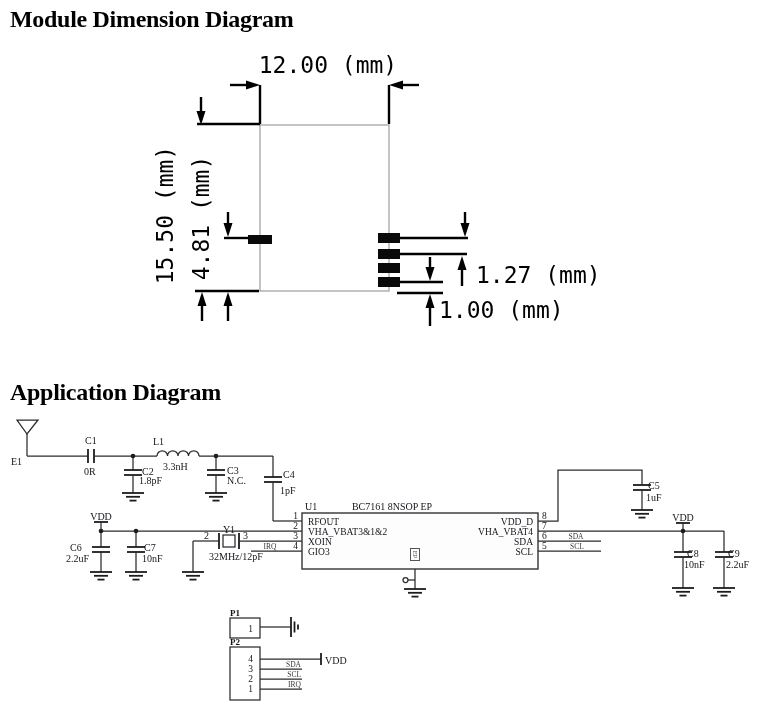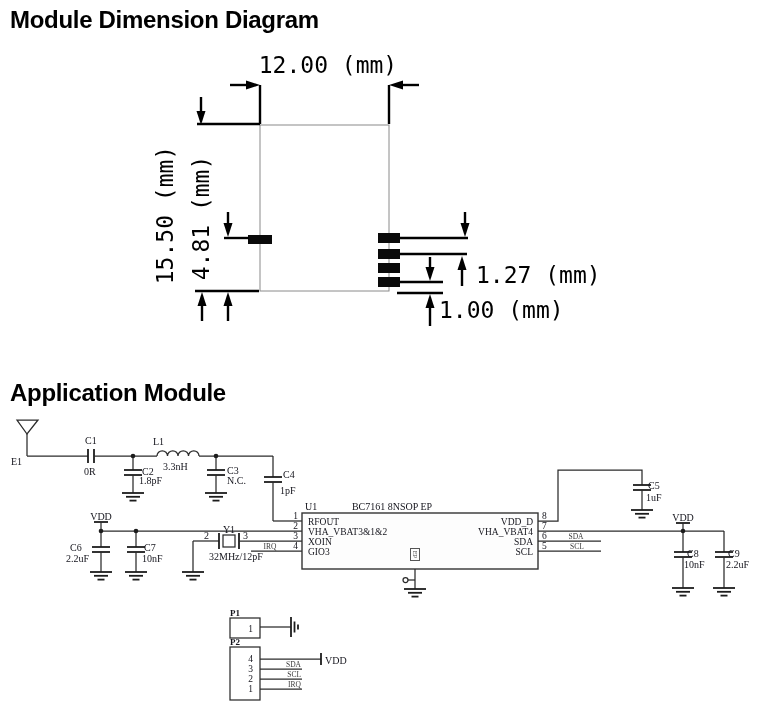--- a/index.html
+++ b/index.html
@@ -1,18 +1,18 @@
 <!DOCTYPE html>
 <html><head>
 <meta charset="utf-8">
 <style>
   html,body{margin:0;padding:0;background:#fff;}
   .page{position:relative;width:764px;height:707px;background:#ffffff;overflow:hidden;
         font-family:"Liberation Sans",sans-serif;}
-  .sec-title{position:absolute;left:10px;margin:0;font-family:Liberation Sans, sans-serif;
+  .sec-title{position:absolute;left:10px;margin:0;font-family:Liberation Serif, serif;
         font-weight:bold;font-size:24px;color:#000;letter-spacing:-0.3px;white-space:nowrap;}
   #title-dim{top:6px;}
   #title-circ{top:379px;}
   svg{position:absolute;left:0;top:0;}
   
   .w   {stroke:#2b2b2b;stroke-width:1.25;fill:none;}
   .w2  {stroke:#1c1c1c;stroke-width:1.8;fill:none;}
   .box {stroke:#333;stroke-width:1.4;fill:#fdfdfd;}
   .thin{stroke:#8a8a8a;stroke-width:1;fill:none;}
   .dim {stroke:#000;stroke-width:2.4;fill:none;}
@@ -27,21 +27,21 @@
   .net{font-family:"Liberation Serif",serif;font-size:7.5px;fill:#3a3a3a;}
   .hdr{font-family:"Liberation Serif",serif;font-size:9px;font-weight:600;}
   .ep {font-family:"Liberation Serif",serif;font-size:6.5px;fill:#444;}
 </style>
 </head>
 <body>
 
 <div class="page">
 
   <h1 class="sec-title" id="title-dim">Module Dimension Diagram</h1>
-  <h1 class="sec-title" id="title-circ">Application Module</h1>
+  <h1 class="sec-title" id="title-circ">Application Diagram</h1>
 
   <svg width="764" height="707" viewBox="0 0 764 707">
     <defs>
       <g id="gnd">
         <line x1="-11" y1="0" x2="11" y2="0" class="w2"></line>
         <line x1="-7" y1="3.8" x2="7" y2="3.8" class="w2"></line>
         <line x1="-3.5" y1="7.6" x2="3.5" y2="7.6" class="w2"></line>
       </g>
     </defs>
 

